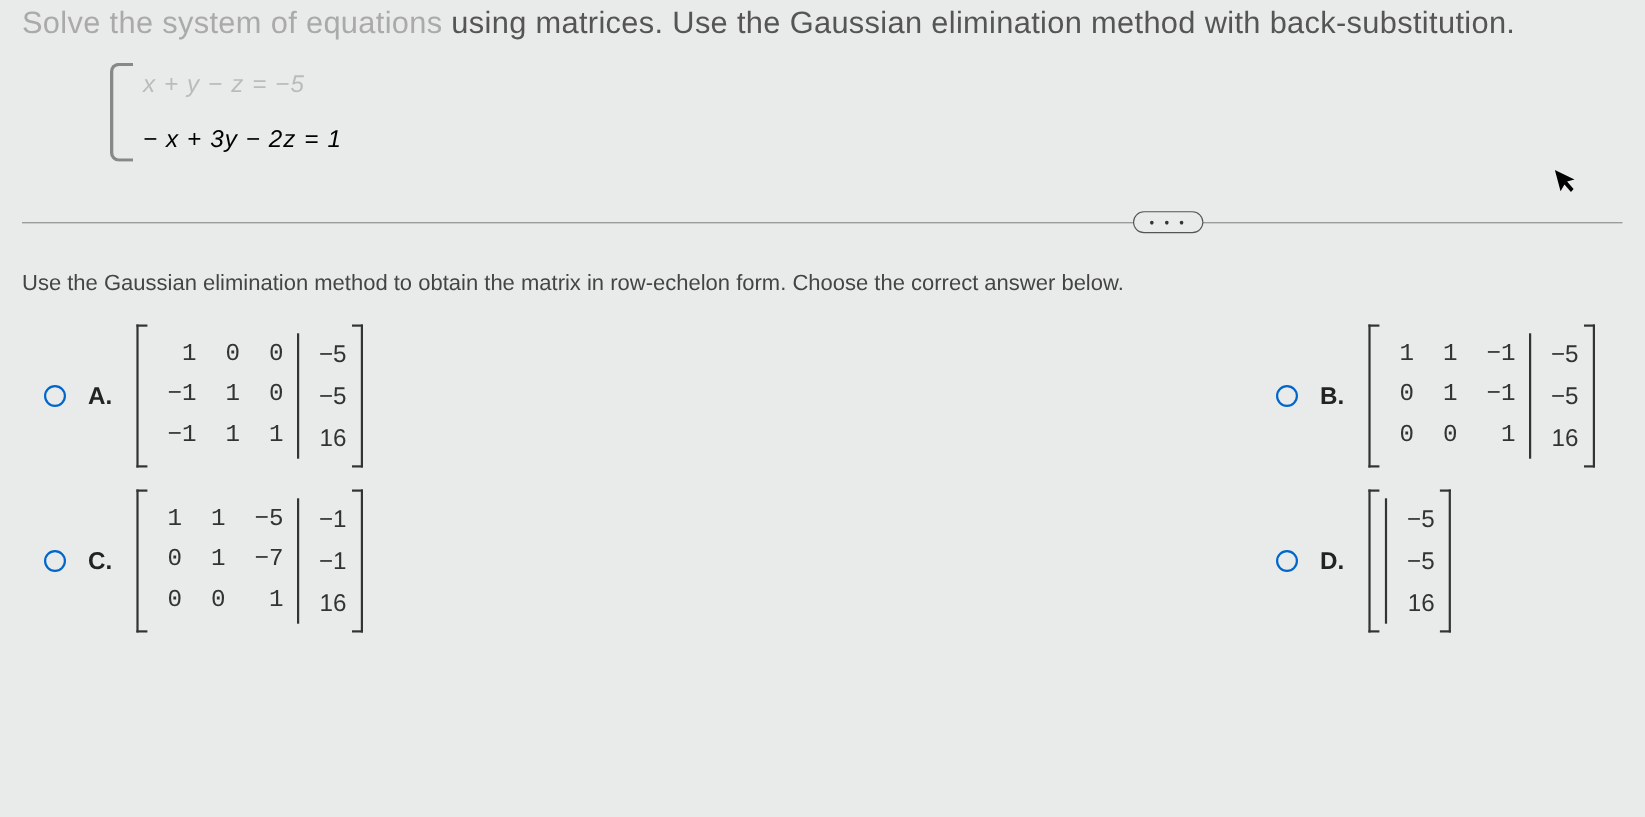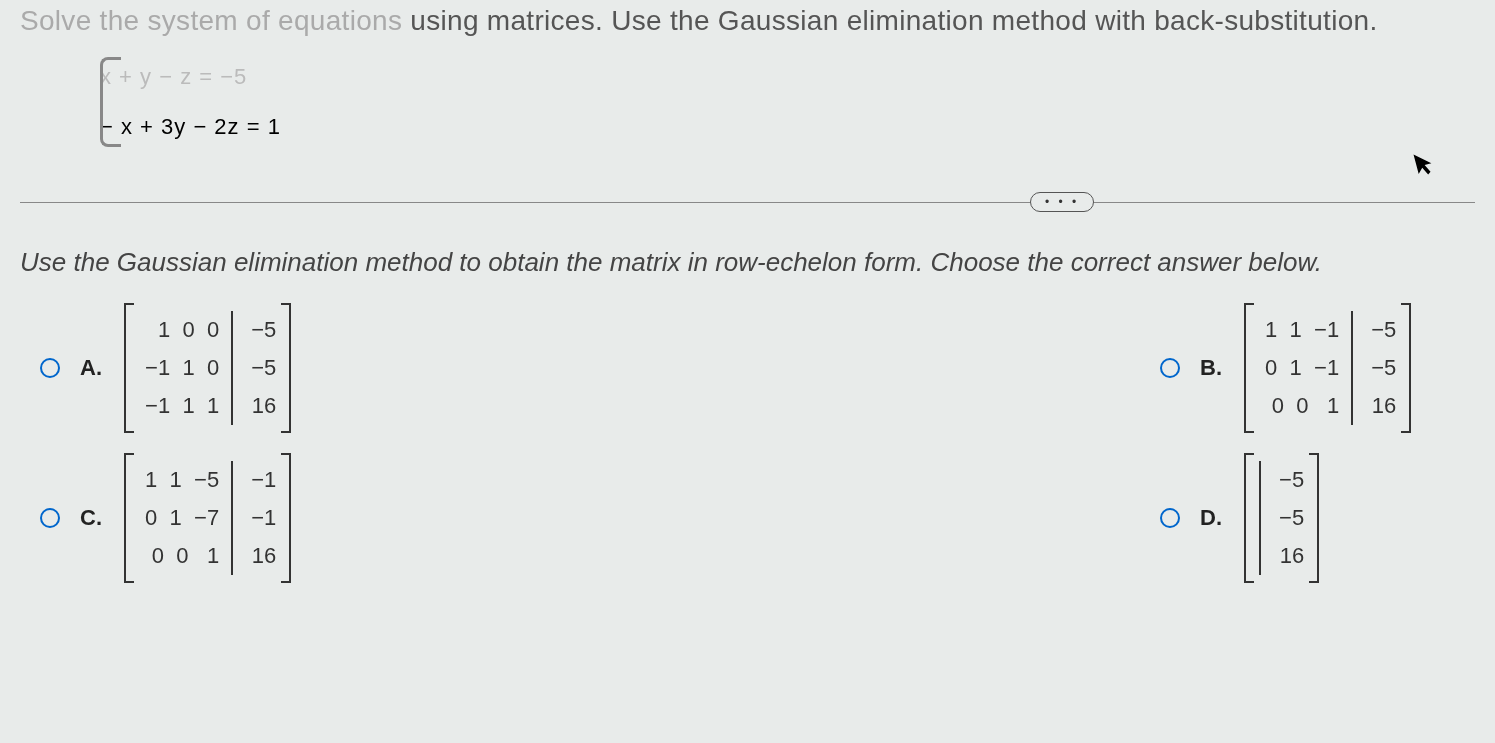--- a/index.html
+++ b/index.html
@@ -26,20 +26,22 @@
     }
     
     .question-header .faded {
       color: #aaa;
     }
     
     .equation-system {
       position: relative;
       margin-top: 15px;
       margin-left: 80px;
+      padding-left: 30px;
+      font-style: italic;
     }
     
     .equation-system::before {
       content: "";
       position: absolute;
       left: 0;
       top: 5px;
       bottom: 5px;
       width: 18px;
       border-left: 3px solid #888;
@@ -84,24 +86,23 @@
       border: 1.5px solid #555;
       border-radius: 14px;
       padding: 2px 14px;
       font-size: 12px;
       letter-spacing: 3px;
       color: #333;
       cursor: pointer;
     }
     
     .instruction-text {
-      font-size: 26px;
+      font-size: 20px;
       color: #444;
       margin-bottom: 25px;
-      font-style: italic;
     }
     
     .answers-container {
       display: grid;
       grid-template-columns: 560px auto;
       column-gap: 560px;
       row-gap: 20px;
       padding-left: 20px;
     }
     
@@ -151,20 +152,21 @@
       border-bottom: 2.5px solid #333;
     }
     
     .matrix-body {
       display: flex;
       padding: 8px 5px;
     }
     
     .matrix-left-cols {
       padding-right: 12px;
+      font-family: Liberation Mono, monospace;
     }
     
     .matrix-right-col {
       padding-left: 12px;
       border-left: 2px solid #333;
     }
     
     .matrix-row {
       padding: 6px 0;
       white-space: pre;

